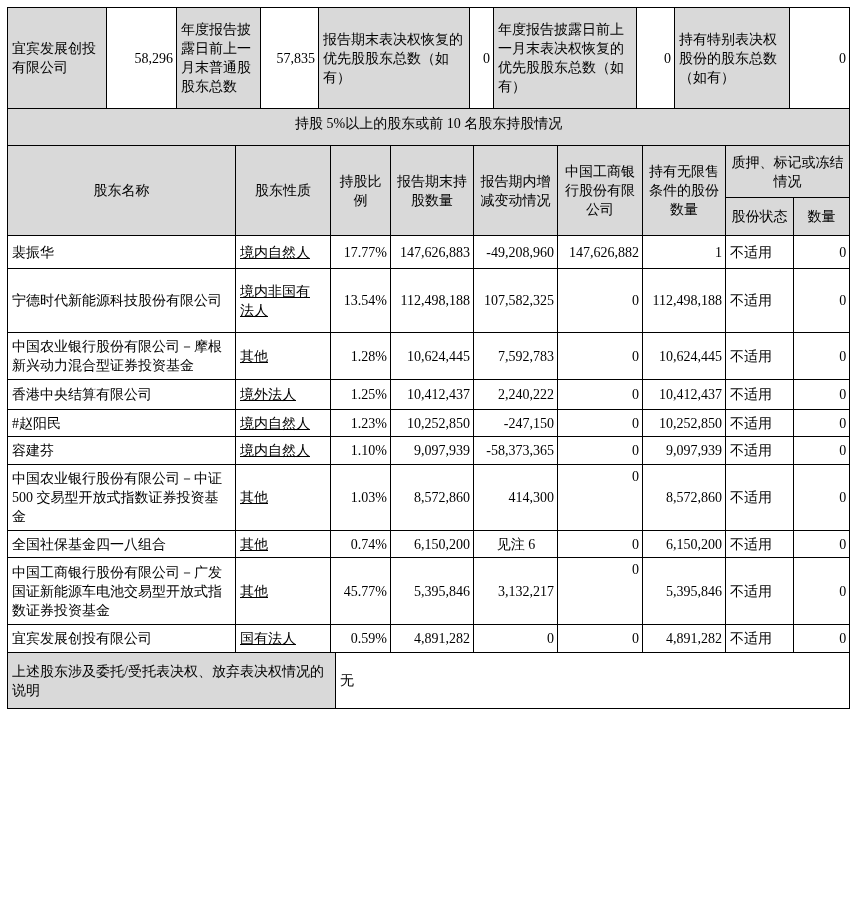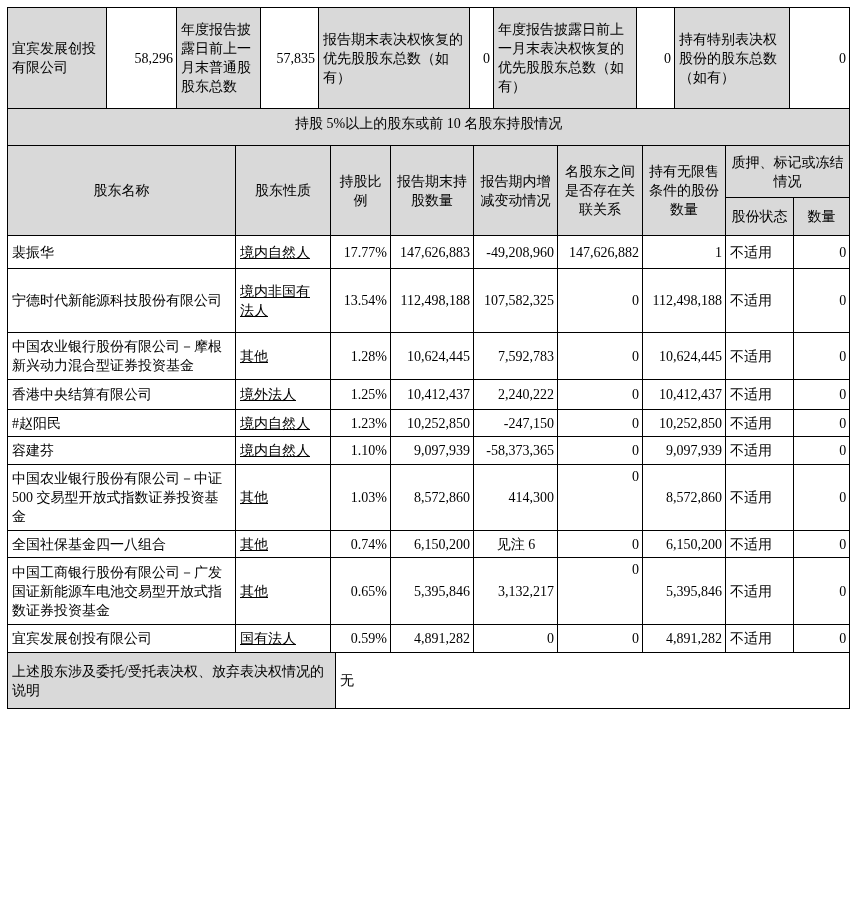--- a/index.html
+++ b/index.html
@@ -99,21 +99,21 @@
     <tbody>
         <tr id="sec-row">
       <td class="gray section-cell" colspan="9">持股 5%以上的股东或前 10 名股东持股情况</td>
     </tr>
     <tr id="hdr-top">
       <td class="gray hdr" rowspan="2">股东名称</td>
       <td class="gray hdr" rowspan="2">股东性质</td>
       <td class="gray hdr" rowspan="2">持股比例</td>
       <td class="gray hdr" rowspan="2">报告期末持股数量</td>
       <td class="gray hdr" rowspan="2">报告期内增减变动情况</td>
-      <td class="gray hdr" rowspan="2">名股东之间是否存在关联关系</td>
+      <td class="gray hdr" rowspan="2">中国工商银行股份有限公司</td>
       <td class="gray hdr" rowspan="2">持有无限售条件的股份数量</td>
       <td class="gray hdr" colspan="2">质押、标记或冻结情况</td>
     </tr>
     <tr id="hdr-sub">
       <td class="gray hdr">股份状态</td>
       <td class="gray hdr">数量</td>
     </tr>
     </tbody>
       <tbody id="data-rows">
         <tr>
@@ -200,21 +200,21 @@
     <td class="num">6,150,200</td>
     <td class="num">见注 6</td>
     <td class="num">0</td>
     <td class="num">6,150,200</td>
     <td class="txt">不适用</td>
     <td class="num">0</td>
   </tr>
         <tr>
     <td class="txt name">中国工商银行股份有限公司－广发国证新能源车电池交易型开放式指数证券投资基金</td>
     <td class="txt nature">其他</td>
-    <td class="num">0.65%</td>
+    <td class="num">45.77%</td>
     <td class="num">5,395,846</td>
     <td class="num">3,132,217</td>
     <td class="num">0</td>
     <td class="num">5,395,846</td>
     <td class="txt">不适用</td>
     <td class="num">0</td>
   </tr>
         <tr>
     <td class="txt name">宜宾发展创投有限公司</td>
     <td class="txt nature">国有法人</td>

